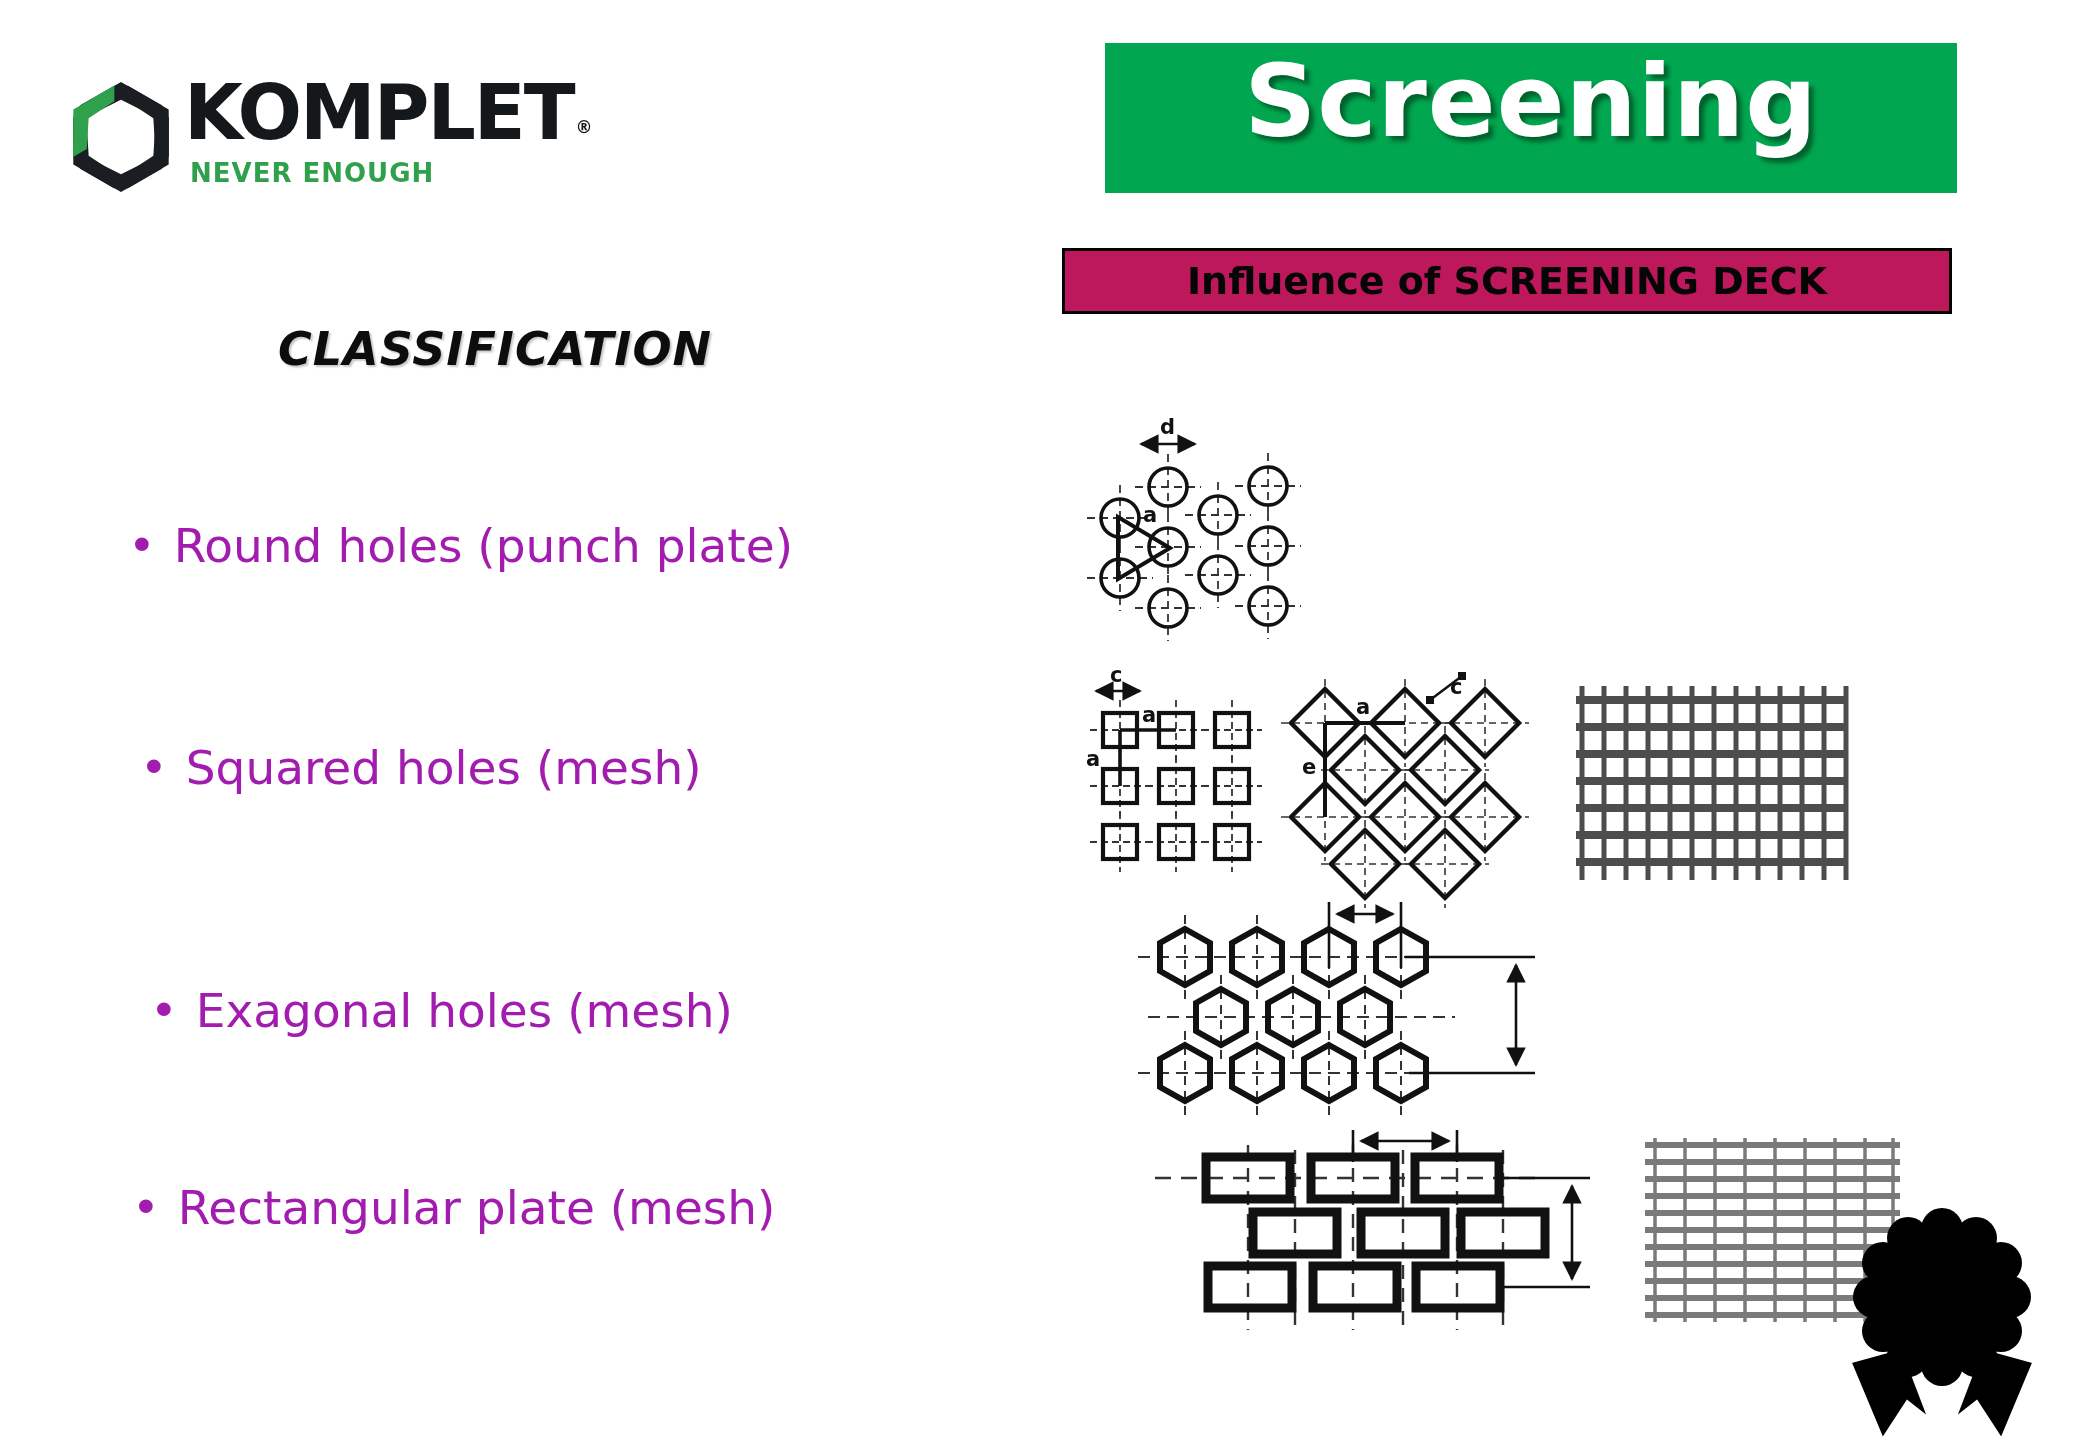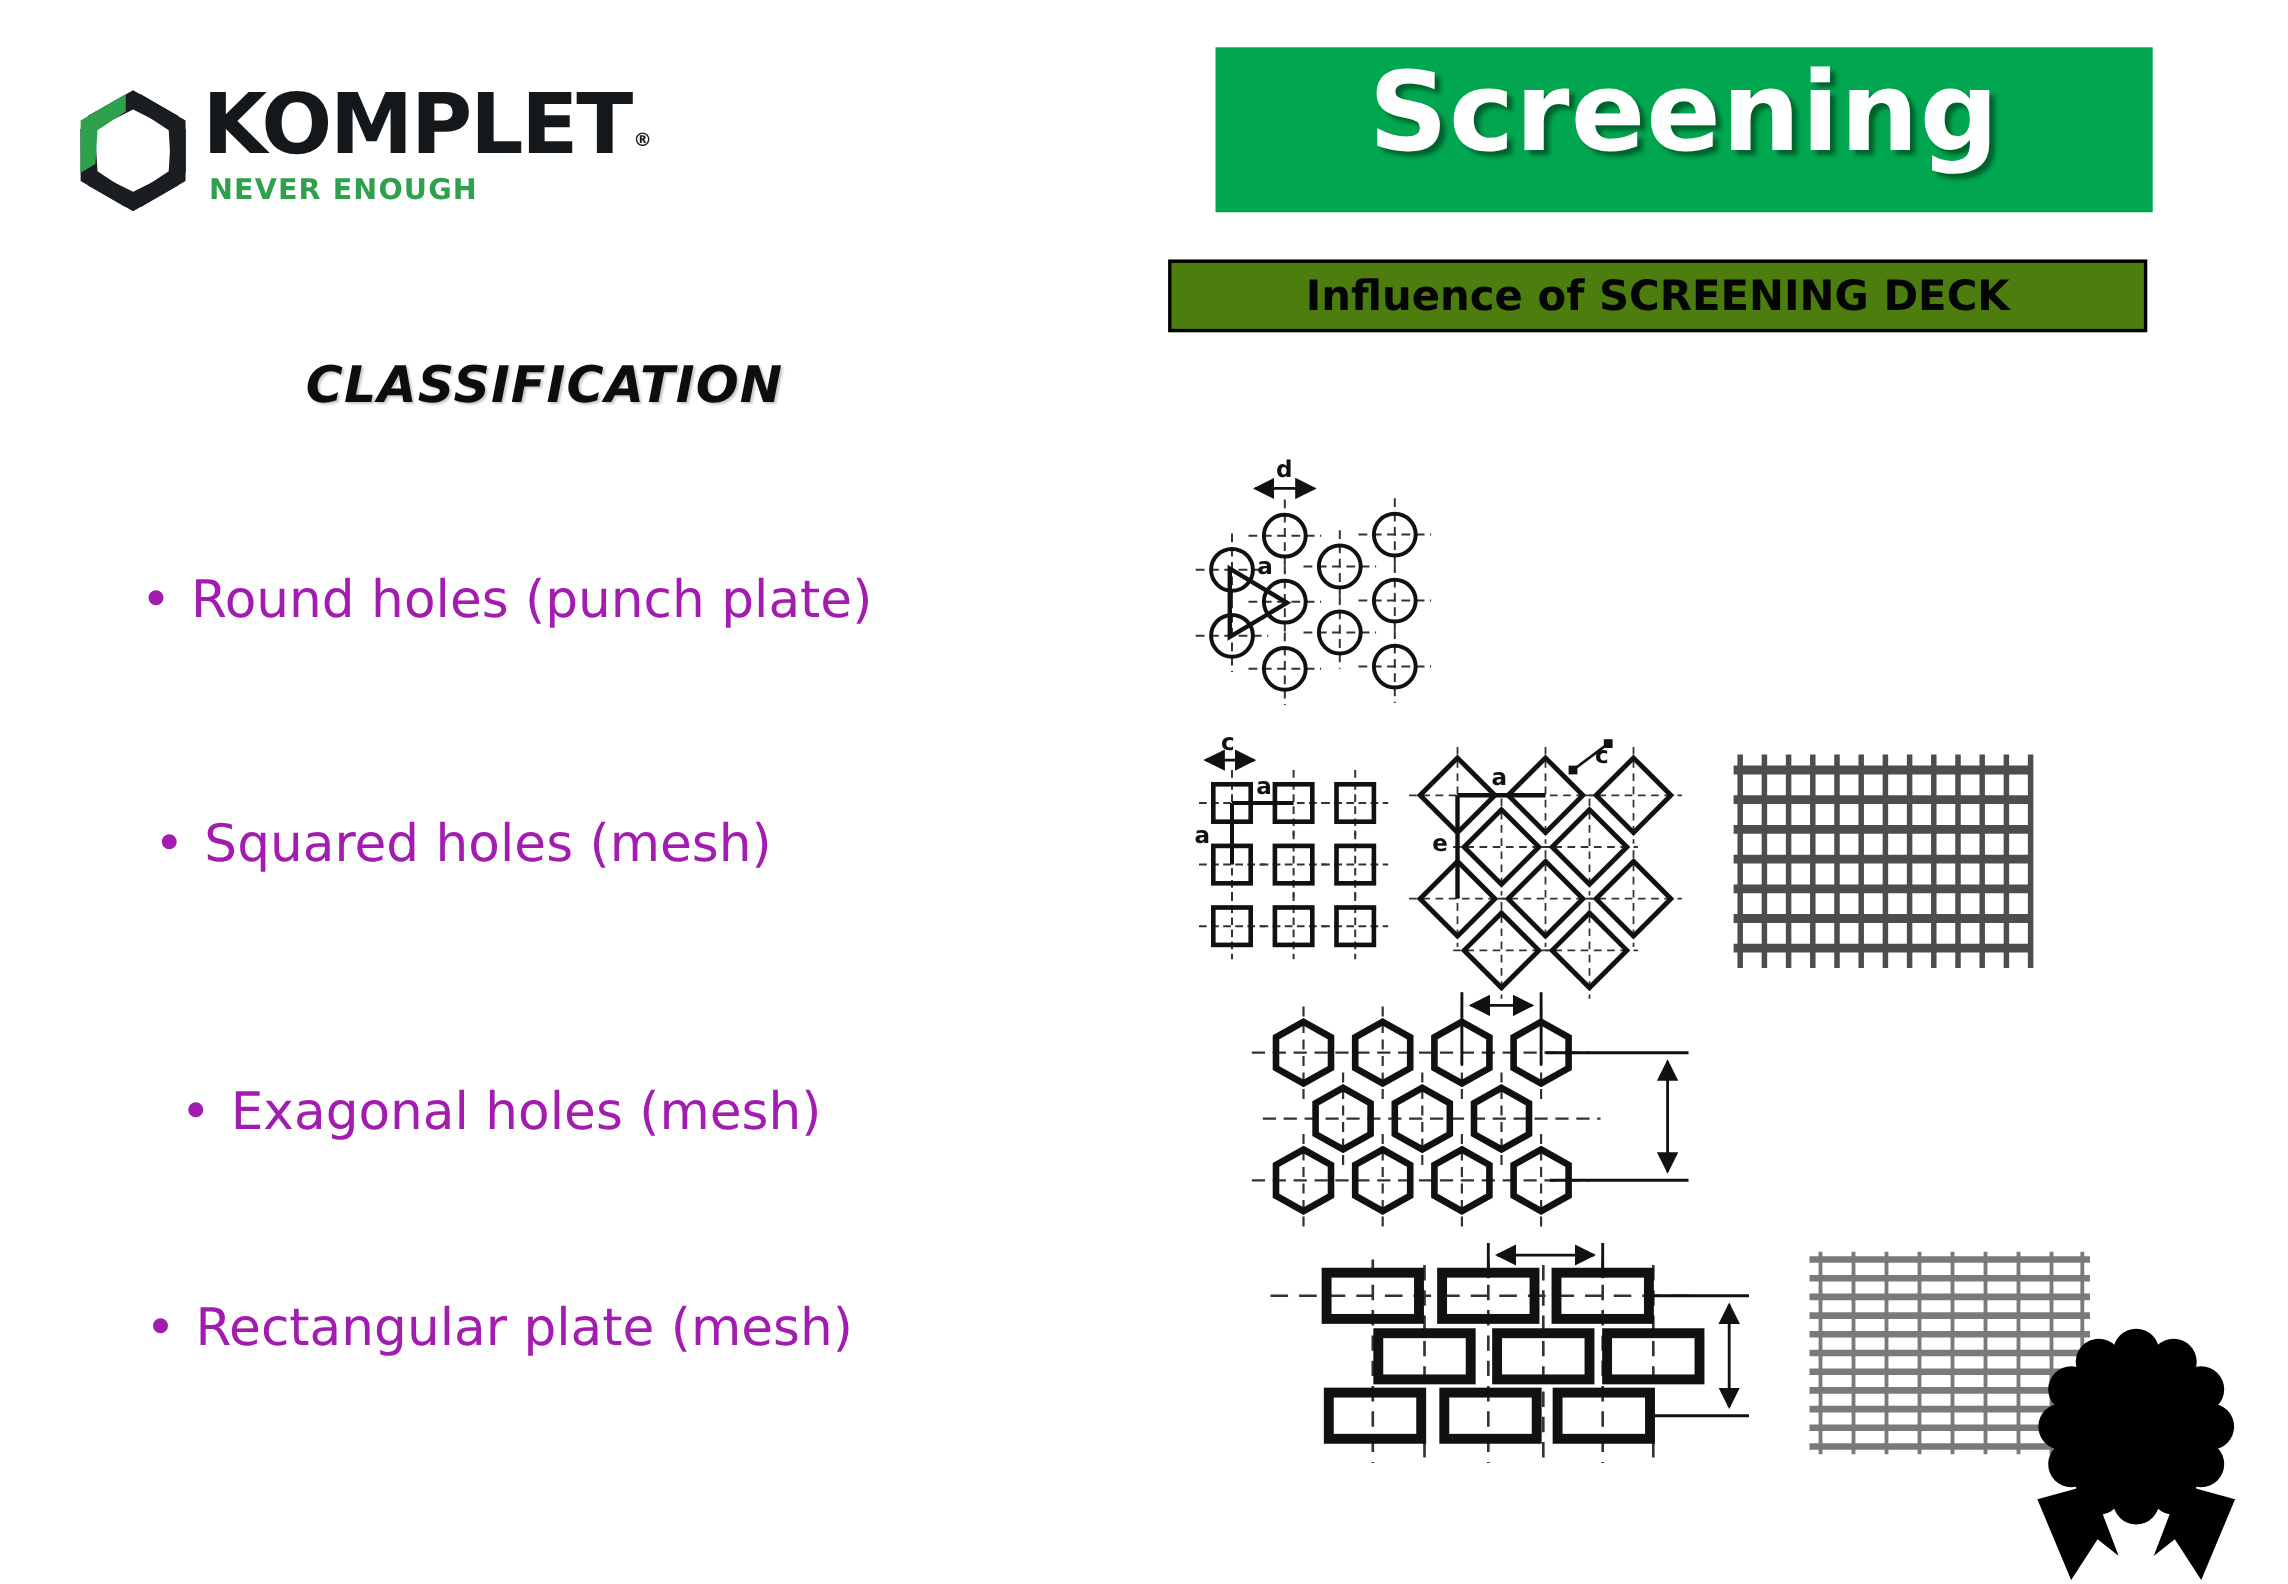--- a/index.html
+++ b/index.html
@@ -22,36 +22,36 @@
   
   #title-banner{
     position:absolute;left:1105px;top:43px;width:852px;height:150px;background:#00a750;
     display:flex;align-items:flex-start;justify-content:center;
   }
   #title-banner .t{
     font-size:100px;font-weight:bold;color:#ffffff;
     text-shadow:5px 5px 4px rgba(0,30,10,0.5);letter-spacing:1px;
   }
   #subtitle-banner{
-    position:absolute;left:1062px;top:236px;width:884px;height:60px;background:#4d7c0f;
+    position:absolute;left:1062px;top:248px;width:884px;height:60px;background:#be185d;
     border:3px solid #000;display:flex;align-items:center;justify-content:center;white-space:pre;
   }
   #subtitle-banner span{font-size:38px;font-weight:bold;color:#050505;}
   
   #classification-heading{
     position:absolute;left:278px;top:322px;font-size:46px;font-weight:bold;font-style:italic;
     color:#0d0d0d;letter-spacing:1px;text-shadow:2px 2px 2px #c9c9c9;white-space:nowrap;
   }
   .bullet{
     position:absolute;font-size:47px;color:#a21caf;white-space:nowrap;
   }
   .bullet .dot{margin-right:18px;}
   #bullet-0{left:128px;top:518px;}
   #bullet-1{left:140px;top:740px;}
-  #bullet-2{left:164px;top:983px;}
+  #bullet-2{left:150px;top:983px;}
   #bullet-3{left:132px;top:1180px;}
   
   #diagrams{position:absolute;left:1050px;top:380px;width:1030px;height:1060px;}
   text.dim{font-family:"DejaVu Sans",sans-serif;font-weight:bold;font-size:21px;fill:#111;}
 </style>
 </head>
 <body>
 
 <div id="slide">
 

